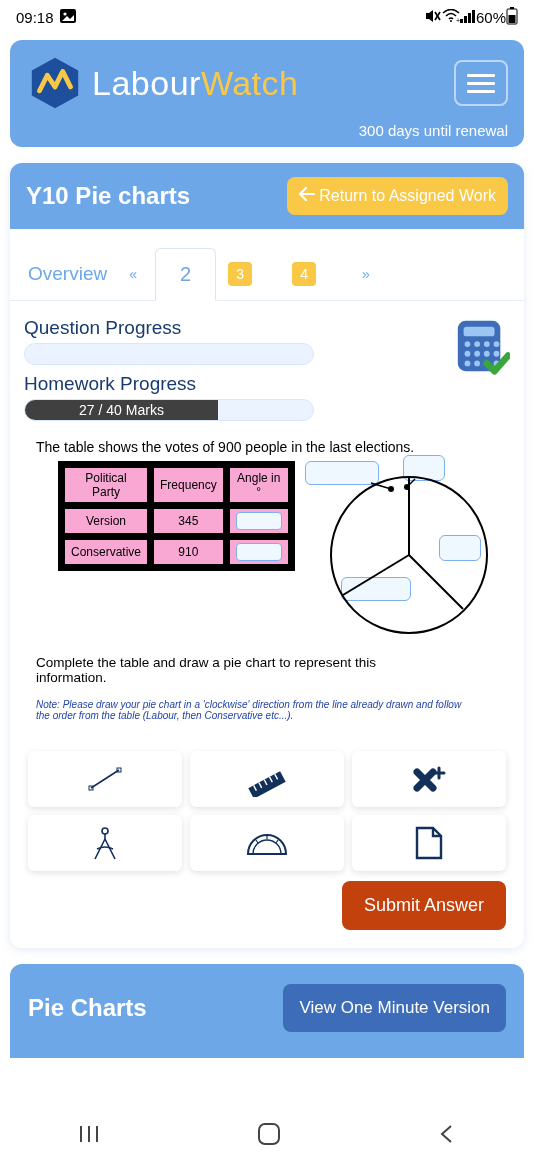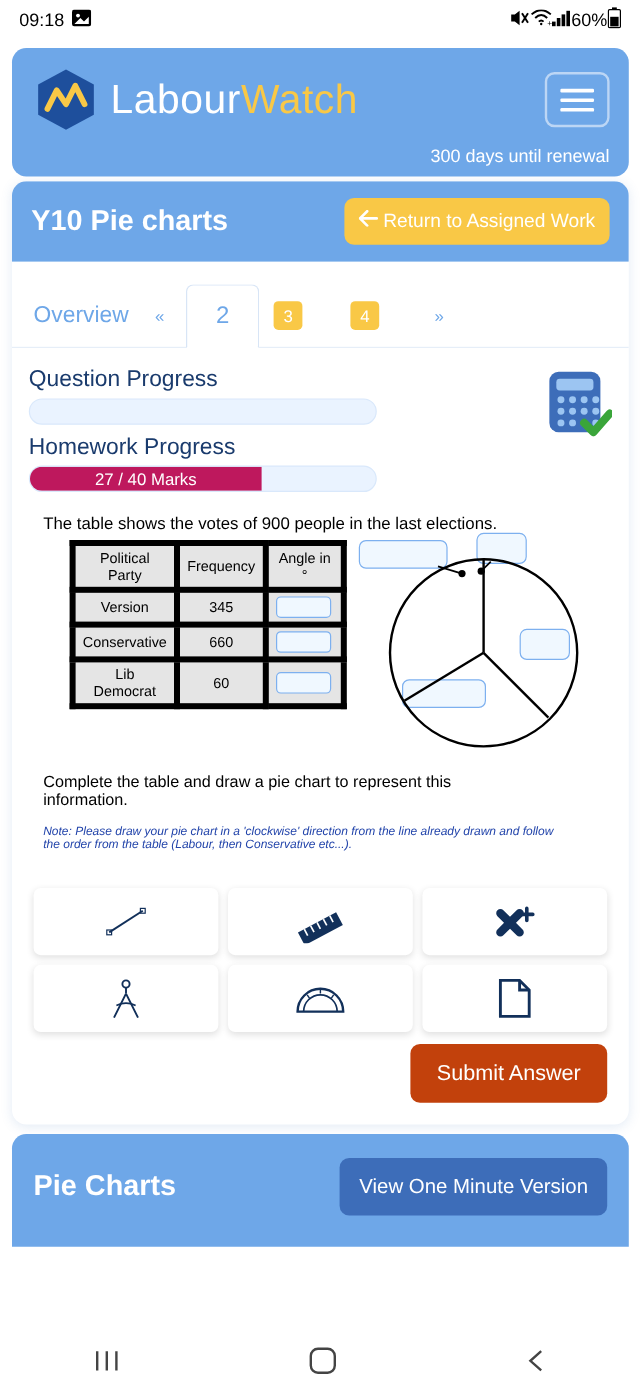--- a/index.html
+++ b/index.html
@@ -70,21 +70,21 @@
     border-radius: 1px;
   }
   .renewal {
     text-align: right;
     color: #fff;
     font-size: 15px;
     margin-top: 10px;
   }
 
   .card {
-    margin: 4px 10px;
+    margin: 16px 10px;
     background: #fff;
     border-radius: 12px;
     box-shadow: 0 2px 10px rgba(70,120,190,0.15);
     overflow: hidden;
   }
 
   .title-row {
     background: #6ea7e8;
     display: flex;
     align-items: center;
@@ -162,21 +162,21 @@
     border-radius: 11px;
     background: #eaf3ff;
     border: 1px solid #d9e8fb;
     position: relative;
     overflow: hidden;
     margin-bottom: 8px;
   }
   .prog-fill {
     position: absolute;
     height: 100%;
-    background: #be185d;
+    background: #404040;
     display: flex;
     align-items: center;
     justify-content: center;
     color: #fff;
     font-size: 14px;
   }
   .calc-icon { width: 58px; height: 58px; margin-left: 10px; }
 
   .q-text {
     font-size: 14px;
@@ -185,24 +185,24 @@
   }
 
   .q-content { display: flex; align-items: flex-start; gap: 4px; }
 
   .data-table {
     border-collapse: collapse;
     margin-left: 34px;
     font-size: 12px;
   }
   .data-table th, .data-table td {
-    border: 5px solid #000000;
+    border: 7px solid #000000;
     padding: 3px 6px;
     text-align: center;
-    background: #e5e5e5;
+    background: #f9a8d4;
   }
   .data-table th { font-weight: 400; }
   .angle-input {
     width: 46px;
     height: 18px;
     border: 1px solid #7db0ef;
     border-radius: 4px;
     background: #f0f8ff;
   }
 
@@ -430,28 +430,21 @@
         </tr>
         <tr>
           <td>Version</td>
           <td>345</td>
           <td>
                 <div class="angle-input"></div>
               </td>
         </tr>
         <tr>
           <td>Conservative</td>
-          <td>660</td>
-          <td>
-                <div class="angle-input"></div>
-              </td>
-        </tr>
-        <tr>
-          <td>Lib Democrat</td>
-          <td>60</td>
+          <td>910</td>
           <td>
                 <div class="angle-input"></div>
               </td>
         </tr>
       </tbody>
         </table>
 
       <div class="pie-area">
         <div class="input-box" style="left:6px; top:0; width:74px; height:24px;"></div>
         <div class="input-box" style="left:104px; top:-6px; width:42px; height:26px;"></div>

